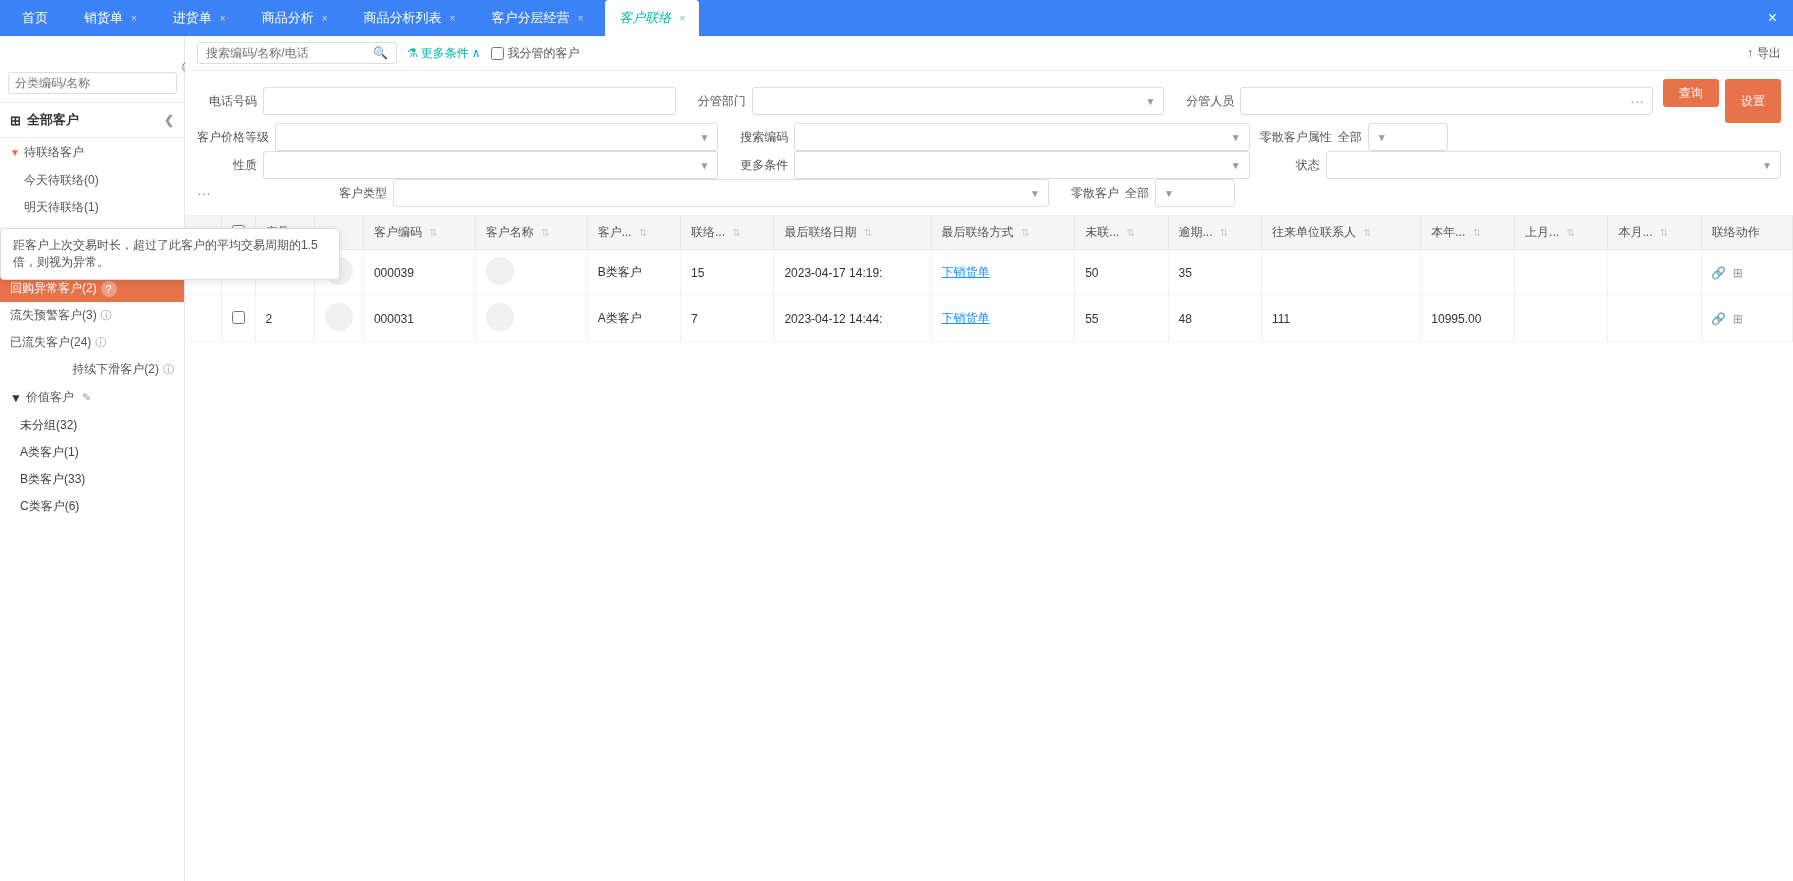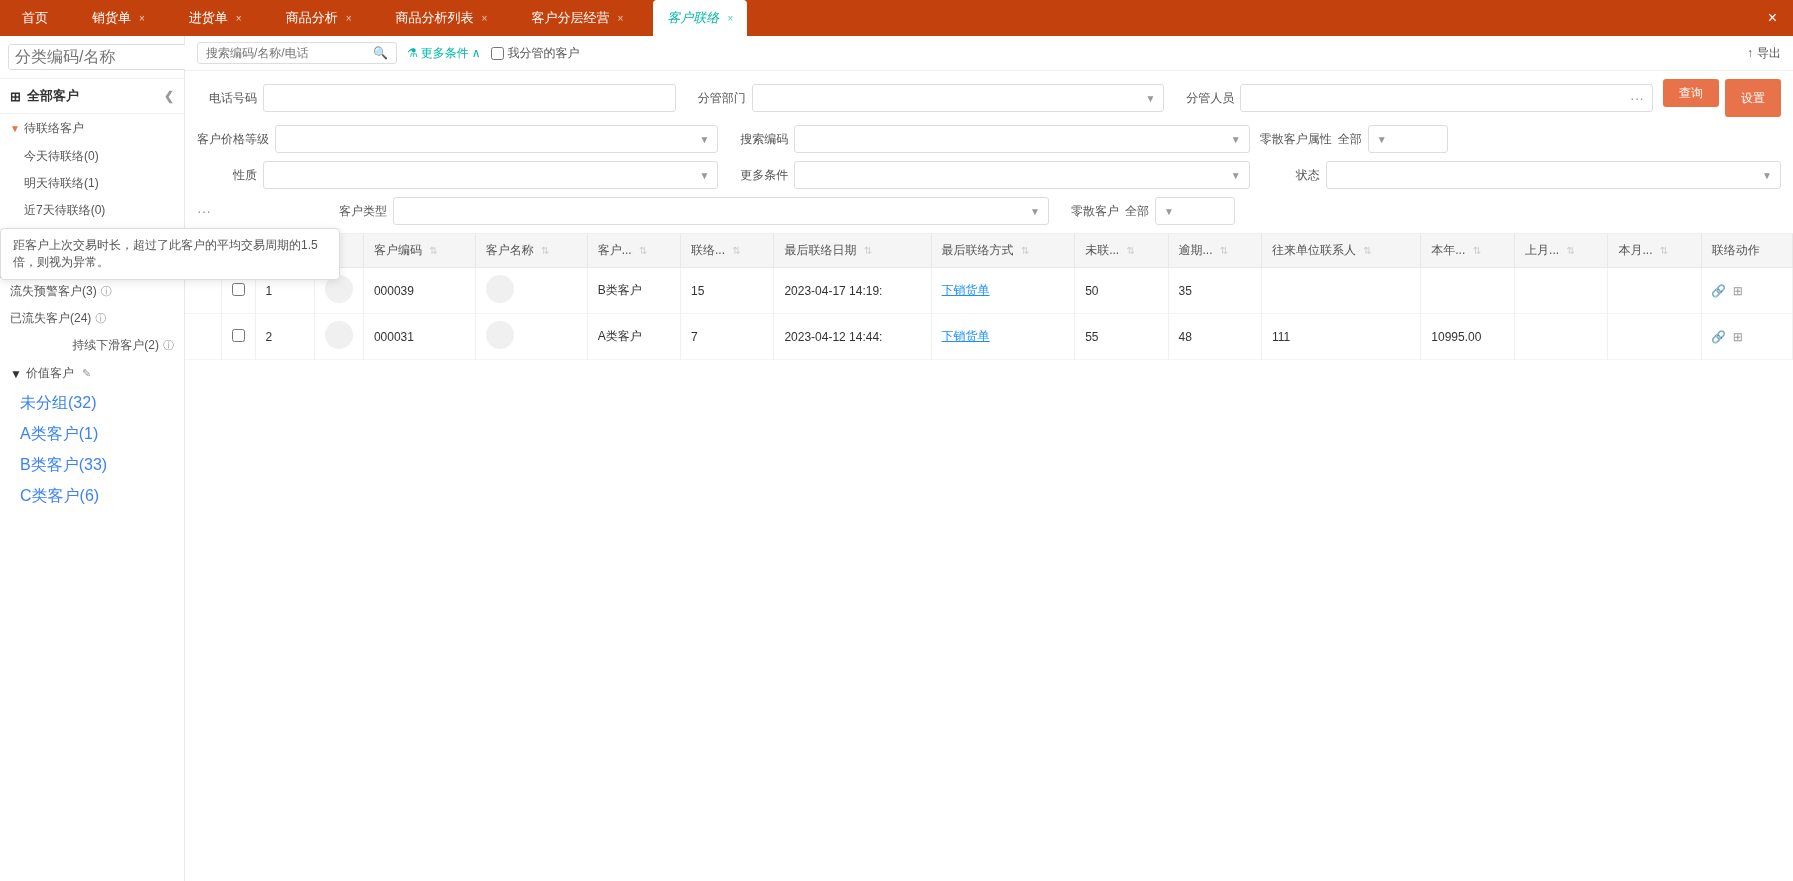--- a/index.html
+++ b/index.html
@@ -2,24 +2,24 @@
 <html><head>
   <meta charset="utf-8">
   <style>
     * { box-sizing: border-box; margin: 0; padding: 0; }
     body { font-family: 'Microsoft YaHei', Arial, sans-serif; font-size: 12px; background: #f5f5f5; color: #333; overflow: hidden; }
 
     
     .top-nav {
       display: flex;
       align-items: center;
-      background: #c2410c;
+      background: #3b82f6;
       height: 36px;
       padding: 0 8px;
-      gap: 16px;
+      gap: 8px;
     }
     .nav-tab {
       display: flex;
       align-items: center;
       padding: 0 14px;
       height: 36px;
       color: #fff;
       font-size: 13px;
       cursor: pointer;
       white-space: nowrap;
@@ -65,22 +65,23 @@
       align-items: center;
       padding: 8px;
       border-bottom: 1px solid #f0f0f0;
       gap: 4px;
     }
     .sidebar-search input {
       flex: 1;
       border: 1px solid #ddd;
       border-radius: 3px;
       padding: 3px 6px;
-      font-size: 16px;
+      font-size: 12px;
       outline: none;
+      margin-top: 28px;
     }
     .sidebar-search .search-btn {
       color: #999;
       cursor: pointer;
       font-size: 14px;
     }
     .sidebar-title {
       display: flex;
       align-items: center;
       padding: 8px 10px;
@@ -127,22 +128,22 @@
       align-items: center;
       gap: 4px;
       cursor: pointer;
     }
     .sidebar-group-label {
       font-size: 12px;
       color: #555;
     }
     .sidebar-sub-item {
       padding: 5px 10px 5px 20px;
-      color: #3b82f6;
-      font-size: 16px;
+      color: #404040;
+      font-size: 12px;
       cursor: pointer;
     }
 
     
     .tooltip-box {
       position: absolute;
       left: 0;
       top: 228px;
       background: #fff;
       border: 1px solid #ddd;
@@ -217,21 +218,20 @@
     
     .filter-panel {
       background: #fff;
       border-bottom: 1px solid #f0f0f0;
       padding: 8px 12px;
     }
     .filter-row {
       display: flex;
       align-items: center;
       gap: 10px;
-      margin-bottom: 8px;
     }
     .filter-row:last-child { margin-bottom: 0; }
     .filter-field {
       display: flex;
       align-items: center;
       gap: 6px;
       flex: 1;
     }
     .filter-label {
       font-size: 12px;
@@ -279,21 +279,21 @@
       height: 28px;
     }
     .btn-settings {
       background: #e8734a;
       color: #fff;
       border: none;
       border-radius: 3px;
       padding: 5px 16px;
       font-size: 12px;
       cursor: pointer;
-      height: 38px;
+      height: 44px;
     }
     .filter-inline-label {
       font-size: 12px;
       color: #555;
       white-space: nowrap;
     }
     .more-dots {
       color: #999;
       cursor: pointer;
       font-size: 14px;

